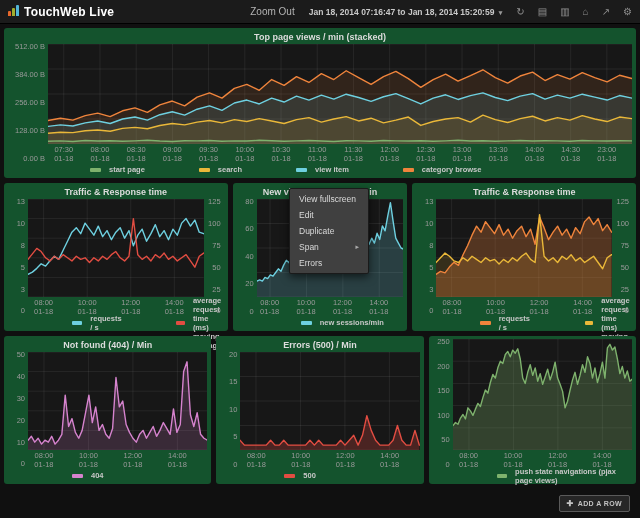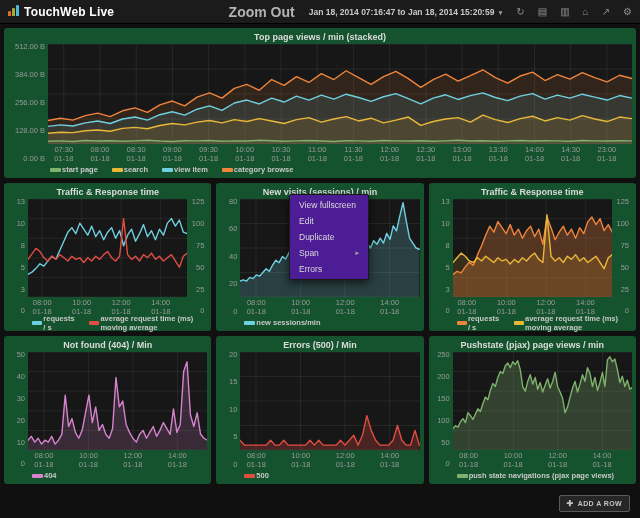--- a/index.html
+++ b/index.html
@@ -10,21 +10,21 @@
   .topbar { height:24px; background:#1b1b1b; border-bottom:1px solid #000;
             display:flex; align-items:center; justify-content:space-between; padding:0 8px; }
   .brand { display:flex; align-items:flex-start; gap:5px; }
   .logo { display:flex; align-items:flex-end; gap:1px; height:11px; }
   .logo i { display:block; width:3px; border-radius:1px 1px 0 0; }
   .logo i:nth-child(1){ height:5px; }
   .logo i:nth-child(2){ height:8px; }
   .logo i:nth-child(3){ height:11px; }
   .brand-title { font-size:12px; font-weight:bold; color:#fff; letter-spacing:.2px; }
   .topbar-right { display:flex; align-items:center; gap:14px; }
-  .zoom-out { font-size:14px; color:#b3b3b3; font-weight:bold; cursor:pointer; }
+  .zoom-out { font-size:10px; color:#b3b3b3; font-weight:normal; cursor:pointer; }
   .time-range { font-size:8.5px; color:#c9c9c9; font-weight:bold; cursor:pointer; }
   .time-range .caret { font-size:7px; color:#999; margin-left:2px; }
   .top-icons { display:flex; gap:13px; }
   .top-icons span { font-size:10px; color:#8f8f8f; cursor:pointer; line-height:1; }
 
   
   .dash { padding:4px 4px 0 4px; }
   .row { display:grid; gap:5px; margin-bottom:5px; }
   .row-1 { grid-template-columns:1fr; }
   .row-3col { grid-template-columns:1fr 1fr 1fr; }
@@ -42,25 +42,25 @@
   .panel-top .yaxis.left { min-width:40px; }
   .yaxis span { line-height:1; transform:translateY(-1px); }
 
   .plot-col { flex:1; display:flex; flex-direction:column; min-width:0; }
   .plot { flex:1; position:relative; background:#171717; }
   .plot svg { position:absolute; inset:0; width:100%; height:100%; display:block; }
   .xticks { position:relative; height:19px; font-size:7.5px; color:#9a9a9a; }
   .xticks .xtick { position:absolute; top:2px; transform:translateX(-50%); text-align:center; line-height:1.15; white-space:nowrap; }
   .legend { height:13px; display:flex; align-items:center; gap:14px; padding-left:24px; font-size:7.5px; color:#c8c8c8; font-weight:bold; }
   .panel-top .legend { padding-left:42px; }
-  .legend .li { display:flex; align-items:center; gap:1px; cursor:pointer; }
+  .legend .li { display:flex; align-items:center; gap:8px; cursor:pointer;margin-left:40px; }
   .legend .dash { width:11px; height:2px; border-radius:1px; }
 
   
-  .ctx-menu { position:absolute; left:289px; top:194px; width:80px; background:#4c1d95;
+  .ctx-menu { position:absolute; left:289px; top:188px; width:80px; background:#404040;
               border:1px solid #1a1a1a; border-radius:2px; box-shadow:0 3px 8px rgba(0,0,0,.6); z-index:20; padding:2px 0; }
   .ctx-item { font-size:8.5px; color:#d9d9d9; padding:3px 9px; cursor:pointer; display:flex; justify-content:space-between; align-items:center; }
   .ctx-item .sub-arrow { color:#aaa; font-size:7px; }
 
   
   .bottom-bar { display:flex; justify-content:flex-end; padding:6px 6px 0 0; }
   .add-row-btn { background:#262626; border:1px solid #5a5a5a; border-radius:2px; color:#c3c3c3;
                  font-size:7px; font-weight:bold; letter-spacing:.4px; padding:3px 7px; cursor:pointer;
                  font-family:"Liberation Sans", sans-serif; display:flex; align-items:center; gap:4px; }
   .add-row-btn .plus { font-size:8px; }
@@ -537,21 +537,20 @@
           </div>
           <div class="legend">
             <span class="li">
               <span class="dash" style="background: rgb(226, 77, 66);"></span>
               <span>500</span>
             </span>
           </div>
         </div>
     </div>
     <div class="panel">
-      <div class="panel-title">Pushstate (pjax) page views / min</div>
       <div class="chart">
           <div class="chart-main">
             <div class="yaxis left">
               <span>250</span>
               <span>200</span>
               <span>150</span>
               <span>100</span>
               <span>50</span>
               <span>0</span>
             </div>

